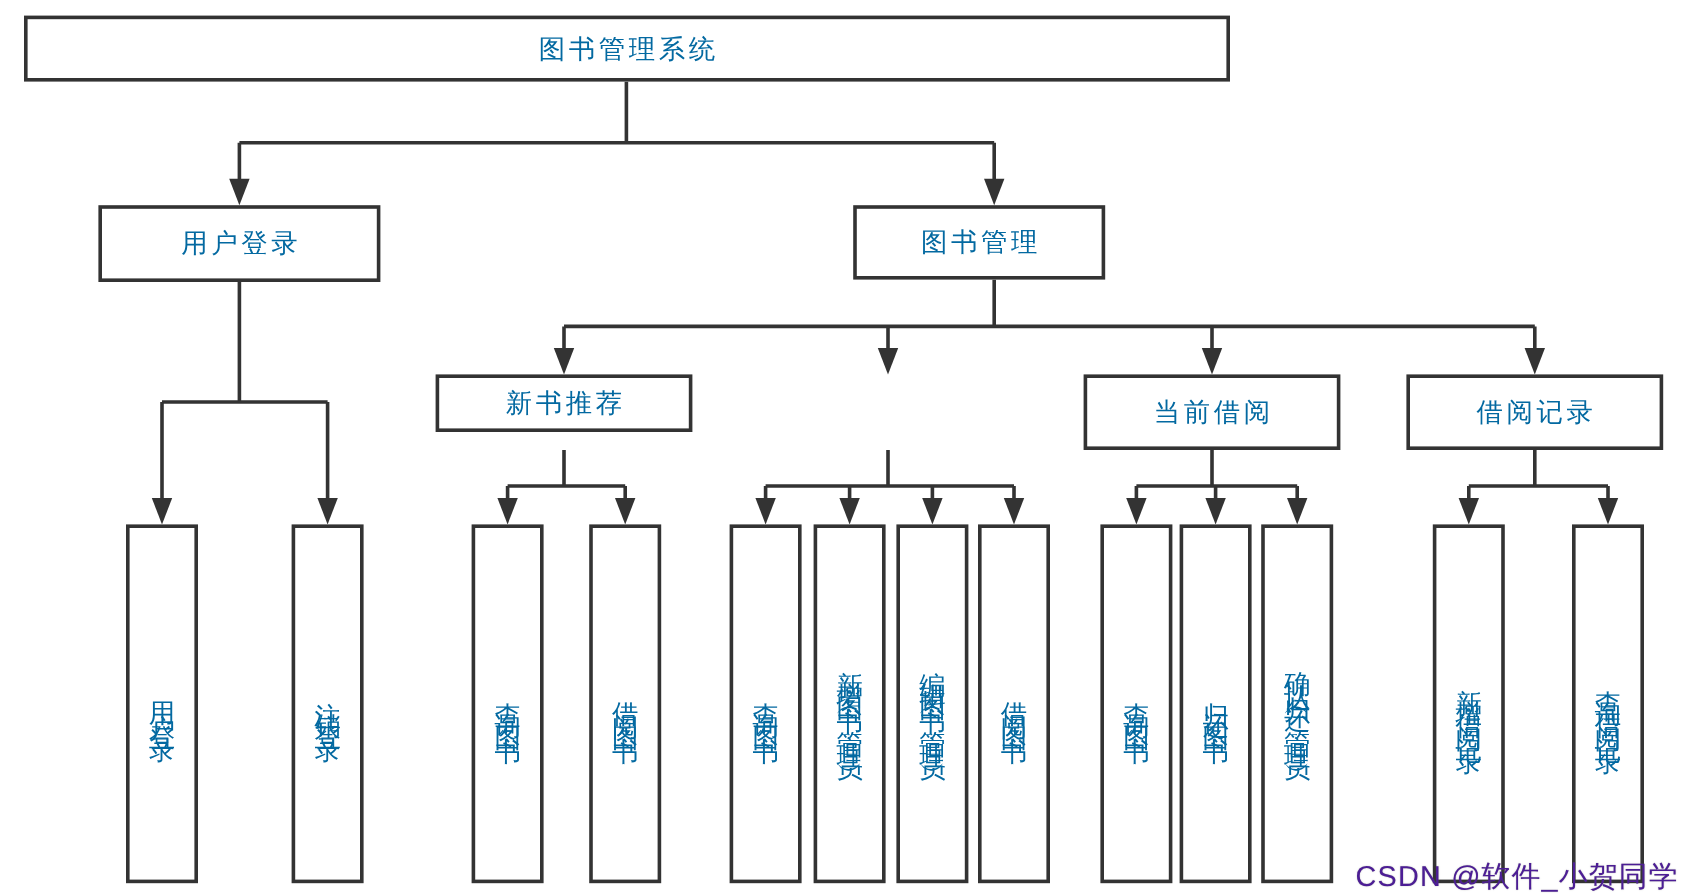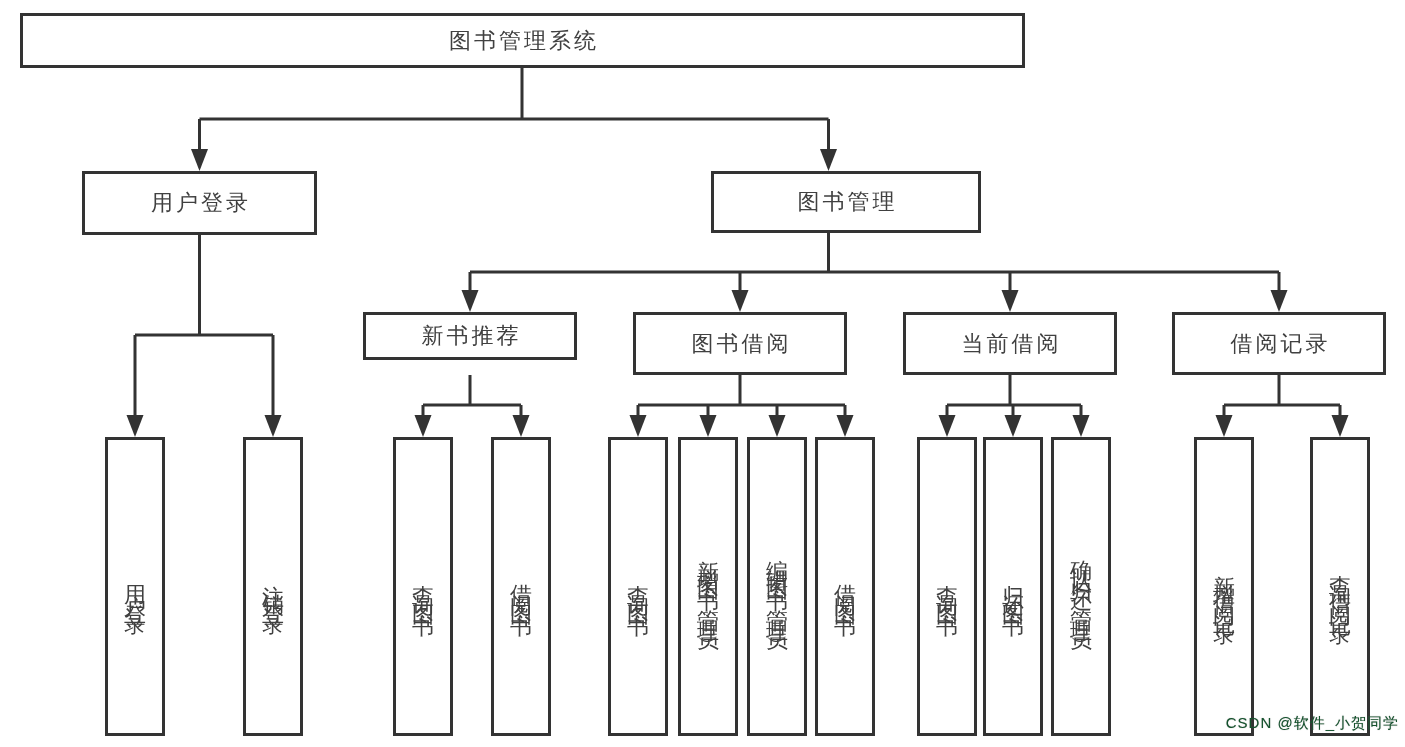--- a/index.html
+++ b/index.html
@@ -25,41 +25,41 @@
   .node {
     position: absolute;
     box-sizing: border-box;
     border: 3px solid #333333;
     background: #ffffff;
     display: flex;
     align-items: center;
     justify-content: center;
   }
   .lbl {
-    color: #404040;
+    color: #0369a1;
     font-size: 22px;
     letter-spacing: 3px;
     white-space: nowrap;
     text-indent: 3px; 
   }
   .node.v .lbl {
     writing-mode: vertical-rl;
     text-orientation: mixed;
     font-size: 22px;
     letter-spacing: 10px;
     line-height: 1;
     white-space: normal;
     text-indent: 0;
   }
   .watermark {
     position: absolute;
     right: 6px;
     top: 714px;
-    font-size: 15px;
-    color: #14532d;
+    font-size: 24px;
+    color: #4c1d95;
     letter-spacing: 1px;
     text-shadow: 0 0 1px rgba(90,90,90,0.55);
   }
 </style>
 </head>
 <body>
 
 <div class="canvas">
 
   <svg class="connectors" viewBox="0 0 1405 747" xmlns="http://www.w3.org/2000/svg">
@@ -106,29 +106,26 @@
     </g>
   </svg>
 
   <div class="node" style="left:20px;top:13px;width:1005px;height:55px">
     <span class="lbl">图书管理系统</span>
   </div>
 
   <div class="node" style="left:82px;top:171px;width:235px;height:64px">
     <span class="lbl">用户登录</span>
   </div>
-  <div class="node" style="left:711px;top:171px;width:270px;height:62px">
+  <div class="node" style="left:711px;top:171px;width:210px;height:62px">
     <span class="lbl">图书管理</span>
   </div>
 
   <div class="node" style="left:363px;top:312px;width:214px;height:48px">
     <span class="lbl">新书推荐</span>
-  </div>
-  <div class="node" style="left:633px;top:312px;width:214px;height:63px">
-    <span class="lbl">图书借阅</span>
   </div>
   <div class="node" style="left:1172px;top:312px;width:214px;height:63px">
     <span class="lbl">借阅记录</span>
   </div>
   <div class="node" style="left:903px;top:312px;width:214px;height:63px">
     <span class="lbl">当前借阅</span>
   </div>
 
   <div class="node v" style="left:105px;top:437px;width:60px;height:299px">
     <span class="lbl">用户登录</span>

